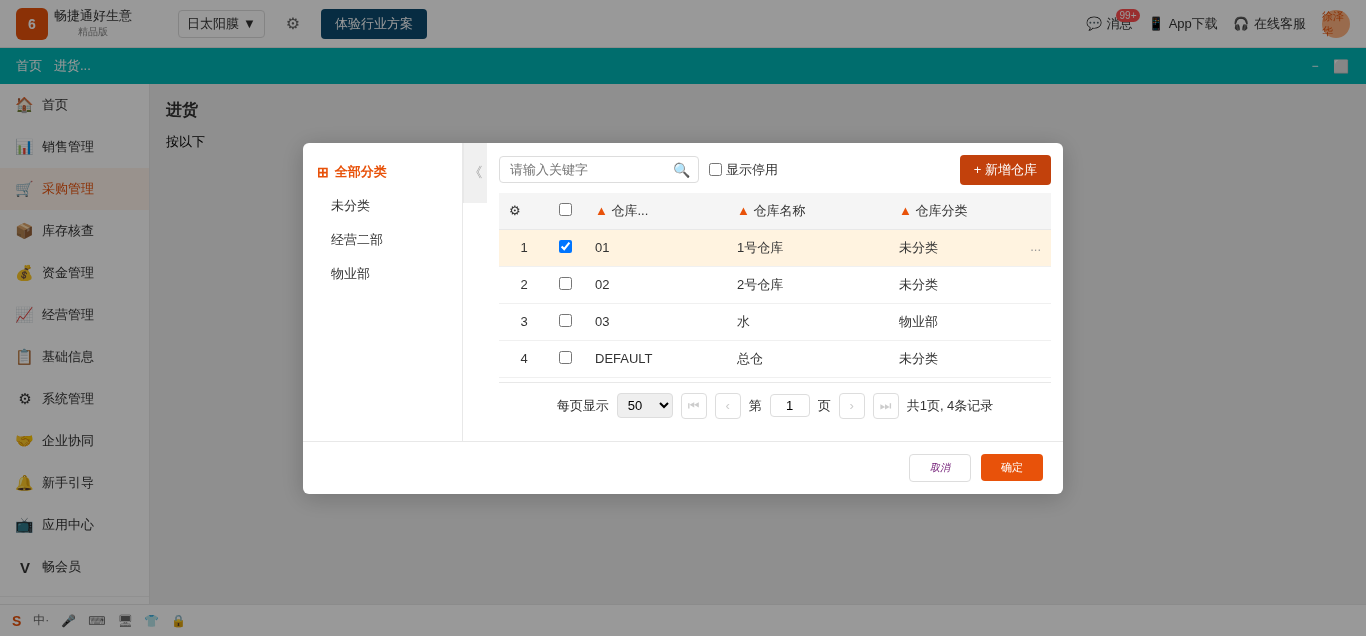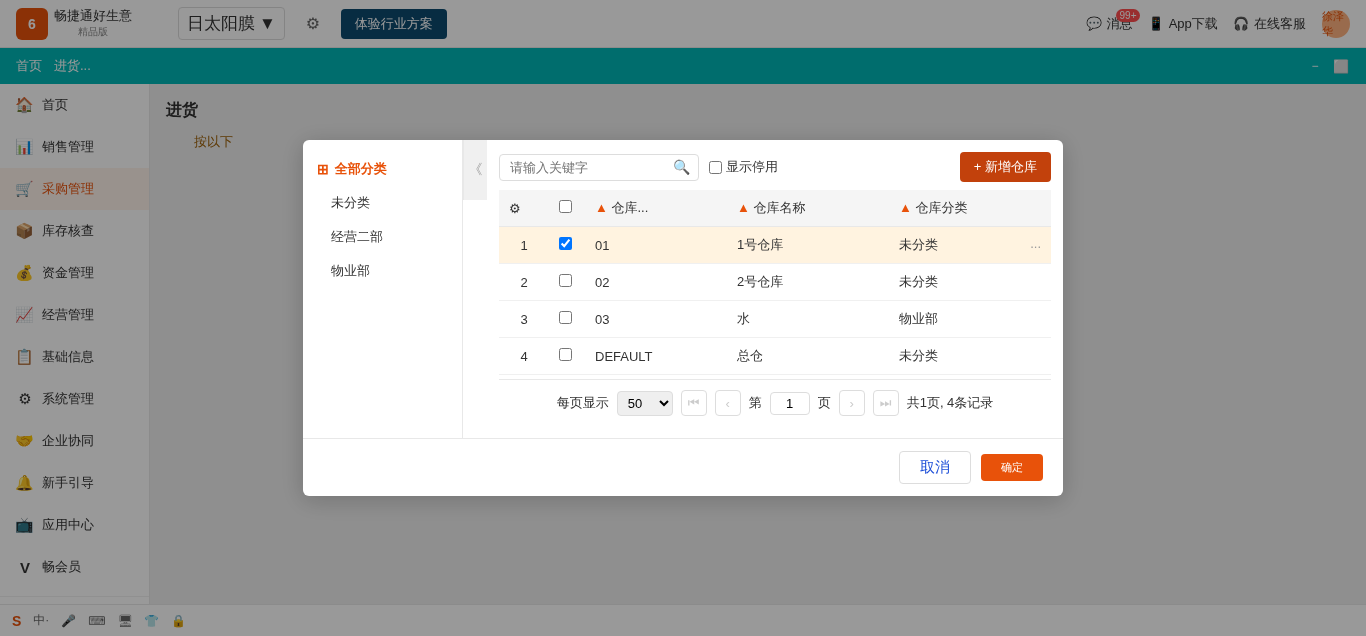--- a/index.html
+++ b/index.html
@@ -8,21 +8,21 @@
     
     .top-header {
       display: flex; align-items: center; height: 48px;
       background: #fff; border-bottom: 1px solid #e8e8e8;
       padding: 0 16px; gap: 12px;
     }
     .logo-area { display: flex; align-items: center; gap: 6px; width: 150px; }
     .logo-icon { width: 32px; height: 32px; background: #e8520a; border-radius: 6px; display: flex; align-items: center; justify-content: center; color: #fff; font-weight: bold; font-size: 14px; }
     .logo-text { font-size: 13px; color: #333; line-height: 1.3; }
     .logo-badge { font-size: 10px; color: #888; text-align: center; }
-    .store-selector { display: flex; align-items: center; gap: 4px; font-size: 17px; color: #333; cursor: pointer; padding: 4px 8px; border: 1px solid #ddd; border-radius: 4px; }
+    .store-selector { display: flex; align-items: center; gap: 4px; font-size: 13px; color: #333; cursor: pointer; padding: 4px 8px; border: 1px solid #ddd; border-radius: 4px; }
     .gear-btn { width: 32px; height: 32px; display: flex; align-items: center; justify-content: center; cursor: pointer; color: #666; font-size: 16px; }
     .trial-btn { background: #0c4a6e; color: #fff; border: none; padding: 6px 14px; border-radius: 4px; cursor: pointer; font-size: 13px; }
     .header-right { margin-left: auto; display: flex; align-items: center; gap: 16px; }
     .header-icon-item { display: flex; align-items: center; gap: 4px; color: #333; font-size: 13px; cursor: pointer; position: relative; }
     .badge { background: #ff4d4f; color: #fff; font-size: 10px; padding: 1px 4px; border-radius: 8px; position: absolute; top: -6px; right: -8px; }
     .avatar { width: 28px; height: 28px; background: #ffb380; border-radius: 50%; display: flex; align-items: center; justify-content: center; color: #e8520a; font-size: 11px; }
 
     
     .layout { display: flex; height: calc(636px - 84px); }
 
@@ -30,21 +30,21 @@
     .sidebar { width: 150px; background: #fff; border-right: 1px solid #e8e8e8; display: flex; flex-direction: column; }
     .sidebar-item { display: flex; align-items: center; gap: 8px; padding: 12px 16px; cursor: pointer; color: #333; font-size: 13px; }
     .sidebar-item.active { background: #fff3ec; color: #e8520a; }
     .sidebar-icon { width: 18px; height: 18px; display: flex; align-items: center; justify-content: center; font-size: 15px; }
     .sidebar-bottom { margin-top: auto; display: flex; align-items: center; padding: 12px 16px; gap: 8px; border-top: 1px solid #f0f0f0; }
 
     
     .main-content { flex: 1; padding: 16px; background: #f5f5f5; overflow: auto; position: relative; }
     .page-title { font-size: 16px; font-weight: bold; color: #333; margin-bottom: 12px; }
     .toolbar { display: flex; align-items: center; gap: 8px; margin-bottom: 12px; flex-wrap: wrap; }
-    .toolbar-label { font-size: 13px; color: #a16207; margin-left: 28px; }
+    .toolbar-label { font-size: 13px; color: #000000; }
 
     
     .overlay { position: fixed; top: 0; left: 0; right: 0; bottom: 0; background: rgba(0,0,0,0.4); z-index: 100; display: flex; align-items: center; justify-content: center; }
 
     
     .modal { background: #fff; border-radius: 6px; width: 760px; box-shadow: 0 4px 24px rgba(0,0,0,0.2); display: flex; flex-direction: column; max-height: 560px; }
     .modal-header { display: flex; align-items: center; justify-content: space-between; padding: 14px 20px; border-bottom: 1px solid #e8e8e8; }
     .modal-title { font-size: 15px; font-weight: bold; color: #333; }
     .modal-close { cursor: pointer; color: #999; font-size: 18px; }
     .modal-body { display: flex; flex: 1; overflow: hidden; }
@@ -76,21 +76,21 @@
 
     
     .pagination { display: flex; align-items: center; justify-content: center; gap: 8px; padding: 10px 0; border-top: 1px solid #e8e8e8; margin-top: 4px; font-size: 13px; color: #333; }
     .page-select { border: 1px solid #ddd; border-radius: 4px; padding: 3px 6px; font-size: 13px; }
     .page-input { width: 40px; border: 1px solid #ddd; border-radius: 4px; padding: 3px 6px; text-align: center; font-size: 13px; }
     .page-btn { width: 26px; height: 26px; display: flex; align-items: center; justify-content: center; border: 1px solid #ddd; border-radius: 4px; cursor: pointer; background: #fff; color: #333; font-size: 13px; }
     .page-btn:disabled, .page-btn.disabled { color: #ccc; cursor: not-allowed; }
 
     
     .modal-footer { display: flex; align-items: center; justify-content: flex-end; gap: 10px; padding: 12px 20px; border-top: 1px solid #e8e8e8; }
-    .btn-cancel { padding: 6px 20px; border: 1px solid #ddd; border-radius: 4px; background: #fff; cursor: pointer; font-size: 15px; color: #1d4ed8; }
+    .btn-cancel { padding: 6px 20px; border: 1px solid #ddd; border-radius: 4px; background: #fff; cursor: pointer; font-size: 10px; color: #701a75; font-style: italic; }
     .btn-confirm { padding: 6px 20px; border: none; border-radius: 4px; background: #e8520a; color: #fff; cursor: pointer; font-size: 11px; }
 
     
     .bottom-bar { position: fixed; bottom: 0; right: 0; height: 32px; background: #fff; border-top: 1px solid #e8e8e8; display: flex; align-items: center; padding: 0 12px; gap: 12px; font-size: 12px; color: #666; z-index: 50; }
 
     .teal-bar { background: #00b6b6; height: 36px; display: flex; align-items: center; padding: 0 16px; color: #fff; font-size: 13px; gap: 12px; }
   </style>
 </head>
 <body>
 

